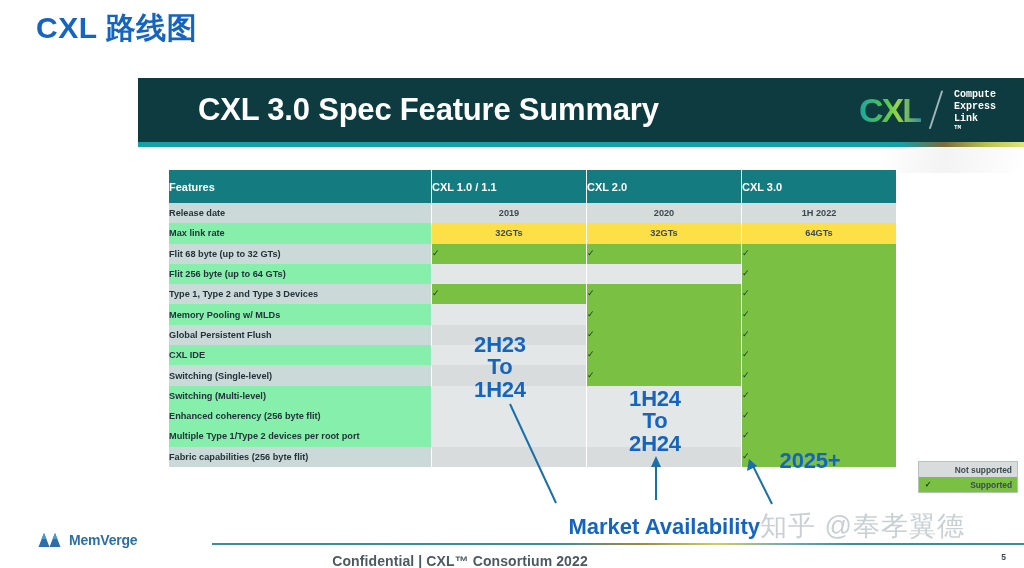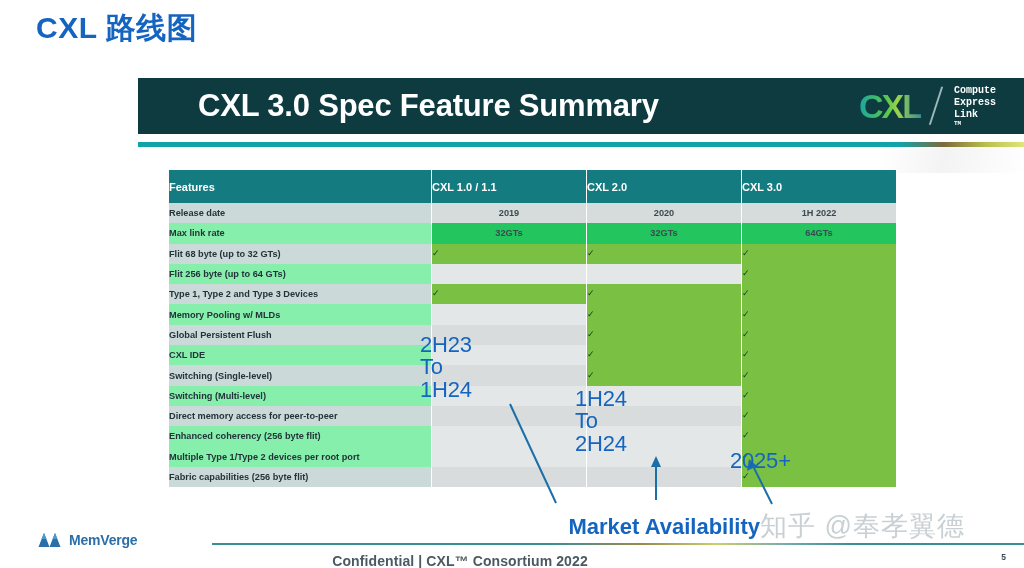--- a/index.html
+++ b/index.html
@@ -17,21 +17,21 @@
     color:#1565C0;
     letter-spacing:0.5px;
     white-space:nowrap;
   }
   
   #slide{
     position:absolute;left:0;top:66px;width:1024px;height:502px;
   }
   
   #slide-header{
-    position:absolute;left:138px;top:12px;width:886px;height:56px;
+    position:absolute;left:138px;top:12px;width:886px;height:64px;
     background:#0d3b40;
     overflow:hidden;
   }
   #slide-header-title{
     position:absolute;left:60px;top:50%;transform:translateY(-50%);
     color:#ffffff;font-size:31px;font-weight:bold;white-space:nowrap;
     letter-spacing:-0.2px;
   }
   
   #header-logo{
@@ -90,32 +90,32 @@
   th.col-ver{text-align:left;width:154px;}
   td.cell-feature{
     text-align:left;padding-left:8px;
     color:#23333a;font-weight:bold;font-size:9.2px;
     white-space:nowrap;
   }
   td.cell-val{text-align:center;font-weight:bold;color:#3a4a52;font-size:8.6px;}
   tr.stripe-a td.cell-feature{background:#ccd9d9;}
   tr.stripe-b td.cell-feature{background:#86efac;}
   tr.stripe-a td.cell-val{background:#d6dcdc;}
-  tr.stripe-b td.cell-val{background:#22c55e;}
+  tr.stripe-b td.cell-val{background:#fde047;}
   td.supported{background:#7ac143 !important;}
   td.notsupported{background:#d9dcdc !important;}
   tr.stripe-b td.notsupported{background:#e4e7e7 !important;}
   .chk{
     display:inline-block;color:#14351c;font-size:9px;line-height:1;
     transform:translateY(-1px);
   }
   
   .annot{
-    position:absolute;color:#1565C0;font-weight:normal;
-    line-height:1.02;
+    position:absolute;color:#1565C0;font-weight:bold;
+    text-align:center;line-height:1.02;
     letter-spacing:-0.2px;
     pointer-events:none;
   }
   #annot-cxl1{left:420px;top:268px;width:160px;font-size:22px;}
   #annot-cxl2{left:575px;top:322px;width:160px;font-size:22px;}
   #annot-cxl3{left:730px;top:384px;width:160px;font-size:22px;}
   #annot-market{
     position:absolute;left:430px;top:448px;width:330px;
     text-align:right;
     color:#1565C0;font-weight:bold;font-size:22px;white-space:nowrap;
@@ -257,26 +257,20 @@
           <td class="notsupported"></td>
           <td class="supported"><span class="chk">✓</span></td>
           <td class="supported"><span class="chk">✓</span></td>
         </tr>
         <tr class="stripe-b">
           <td class="cell-feature">Switching (Multi-level)</td>
           <td class="notsupported"></td>
           <td class="notsupported"></td>
           <td class="supported"><span class="chk">✓</span></td>
         </tr>
-        <tr class="stripe-a">
-          <td class="cell-feature">Direct memory access for peer-to-peer</td>
-          <td class="notsupported"></td>
-          <td class="notsupported"></td>
-          <td class="supported"><span class="chk">✓</span></td>
-        </tr>
         <tr class="stripe-b">
           <td class="cell-feature">Enhanced coherency (256 byte flit)</td>
           <td class="notsupported"></td>
           <td class="notsupported"></td>
           <td class="supported"><span class="chk">✓</span></td>
         </tr>
         <tr class="stripe-b">
           <td class="cell-feature">Multiple Type 1/Type 2 devices per root port</td>
           <td class="notsupported"></td>
           <td class="notsupported"></td>
@@ -307,20 +301,30 @@
   <div id="annot-cxl2" class="annot">
       <div>1H24</div>
       <div>To</div>
       <div>2H24</div>
     </div>
   <div id="annot-cxl3" class="annot">
       <div>2025+</div>
     </div>
   <div id="annot-market">Market Availability</div>
 
+  <div id="legend">
+    <div class="legend-row" id="legend-not">
+      <span class="lg-chk"></span>
+      <span class="lg-label">Not supported</span>
+    </div>
+    <div class="legend-row" id="legend-sup">
+      <span class="lg-chk">✓</span>
+      <span class="lg-label">Supported</span>
+    </div>
+  </div>
 
   <div id="watermark">知乎 @奉孝翼德</div>
 
   <div id="footer-rule">
     <div id="footer-rule-grad"></div>
   </div>
   <div id="memverge">
     <svg id="memverge-mark" width="26" height="16" viewBox="0 0 26 16">
       <polygon points="6,1 11.5,15 0.5,15" fill="#2b6ea8"></polygon>
       <polygon points="17,1 22.5,15 11.5,15" fill="#2b6ea8"></polygon>

